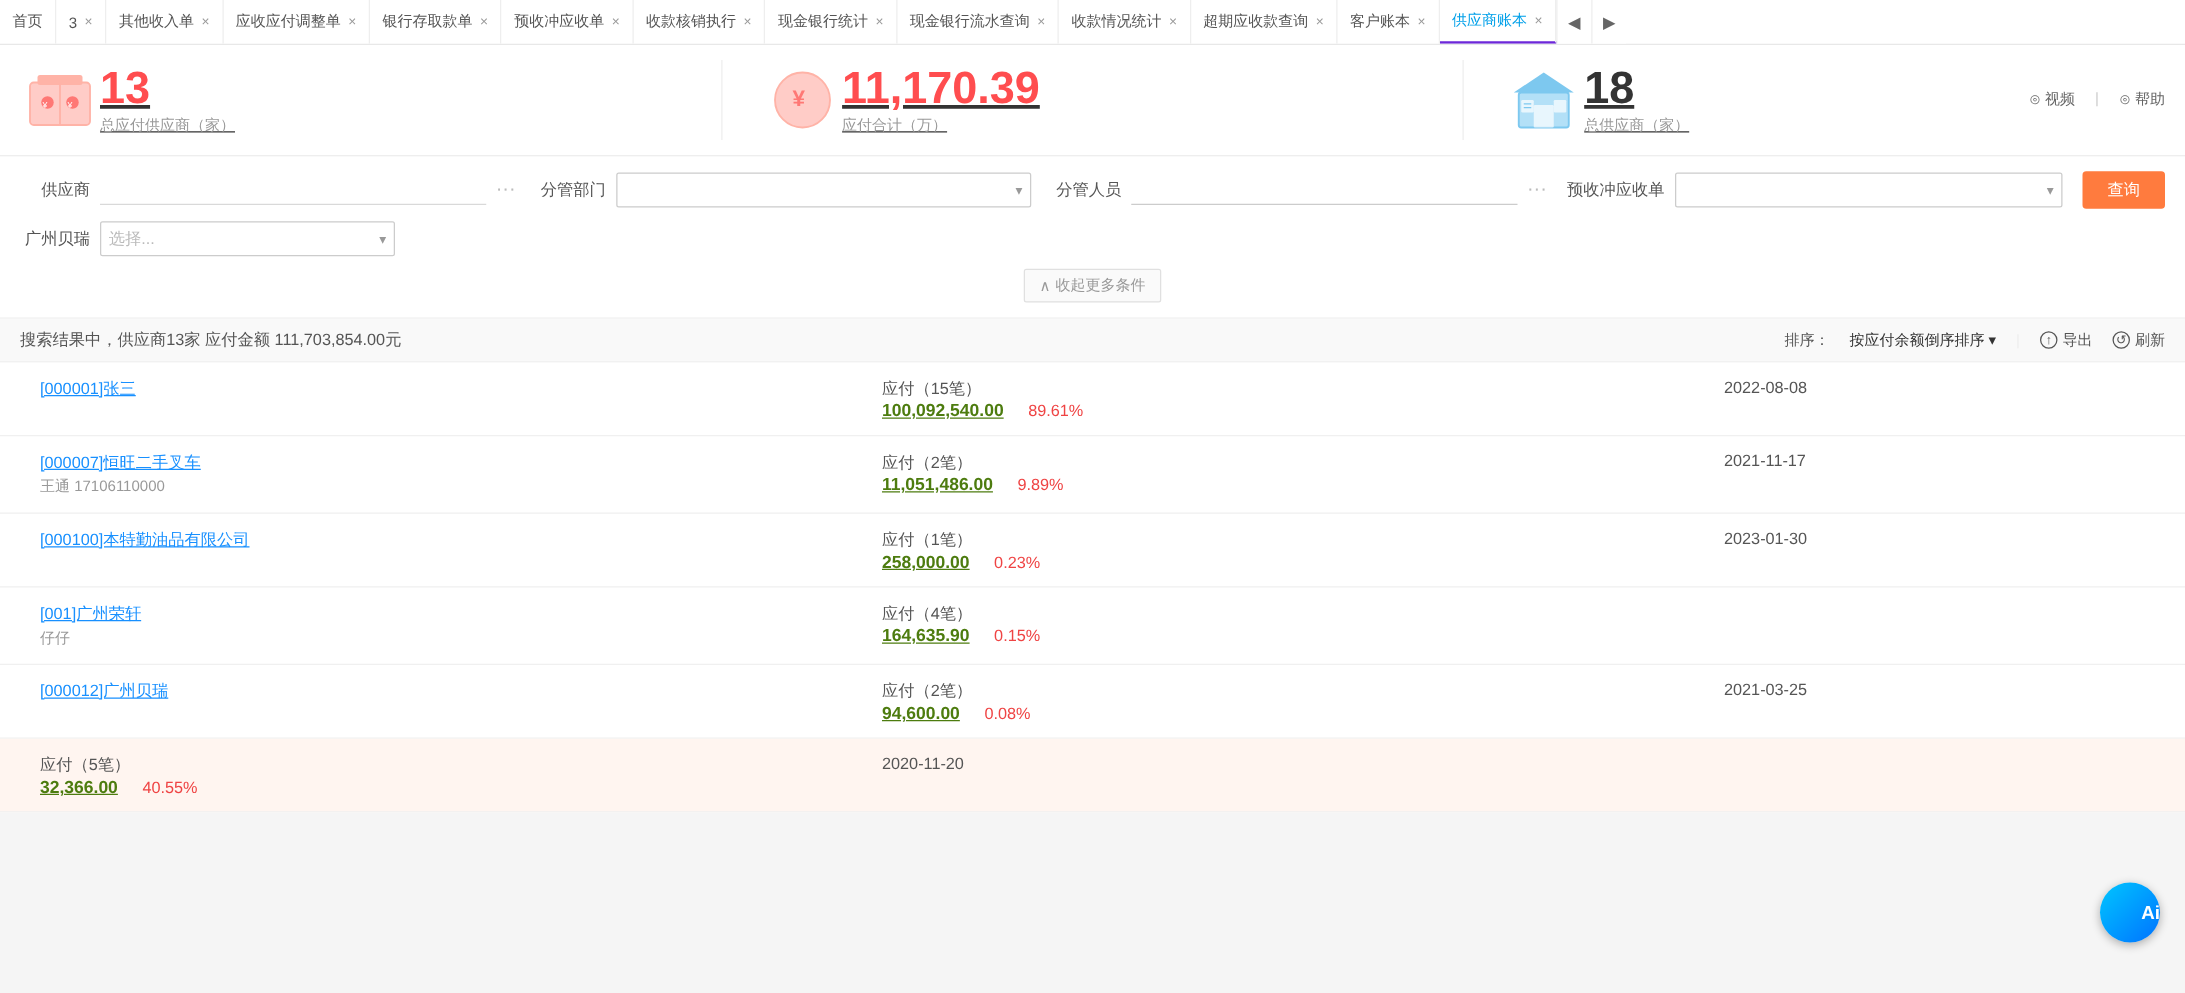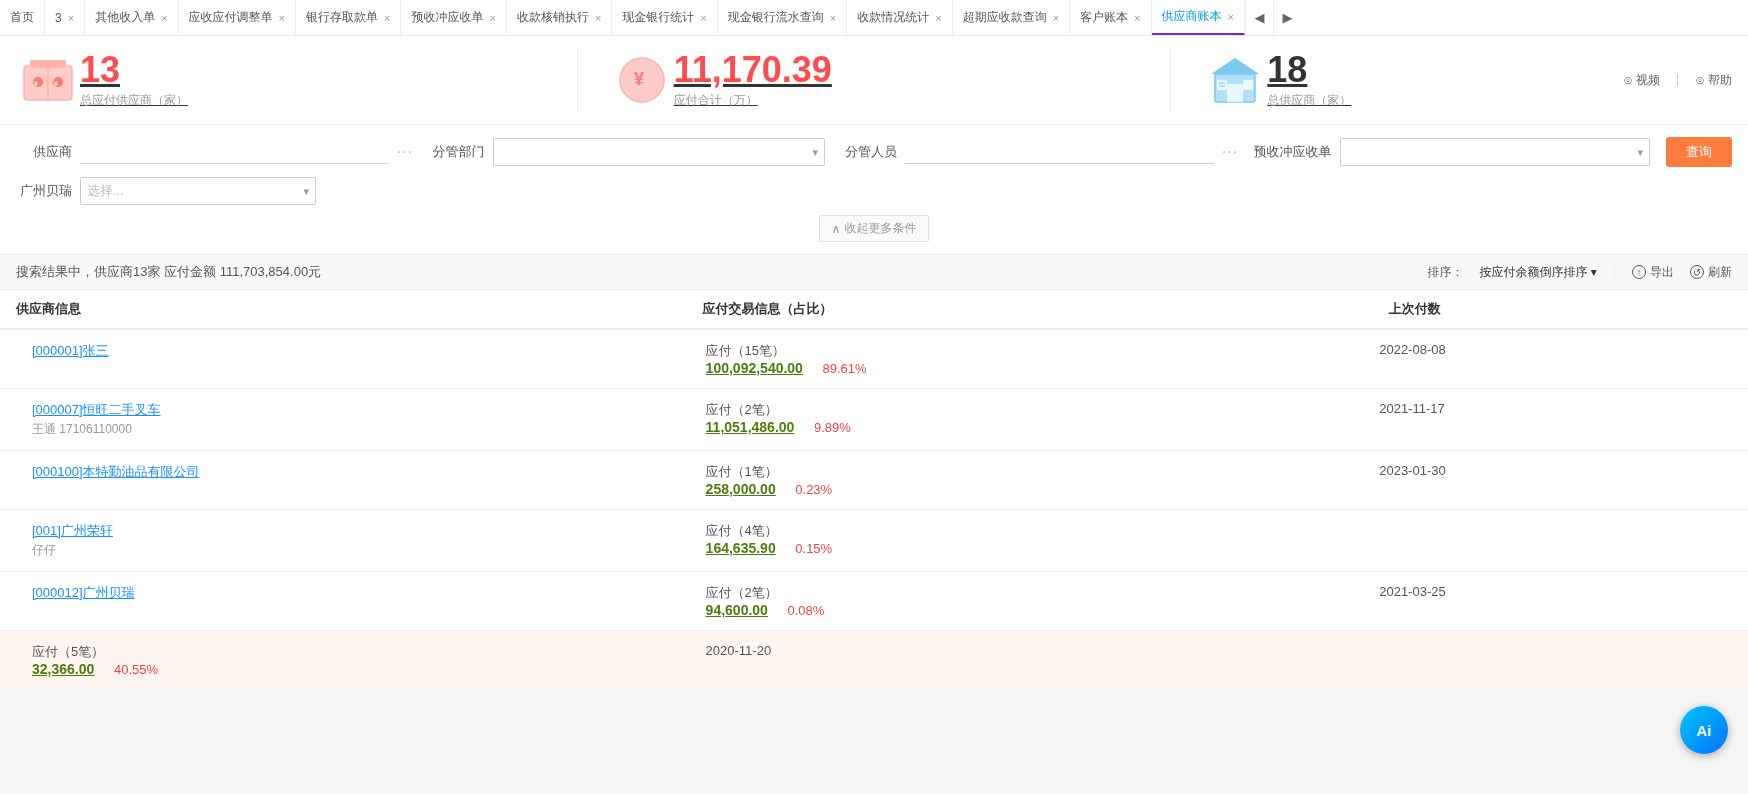--- a/index.html
+++ b/index.html
@@ -229,25 +229,20 @@
       <span>导出</span>
     </div>
     <div class="action-btn">
       <span class="icon-circle">↺</span>
       <span>刷新</span>
     </div>
   </div>
 </div>
 
 <div class="table-container">
-  <div class="table-header">
-    <span>供应商信息</span>
-    <span>应付交易信息（占比）</span>
-    <span>上次付数</span>
-  </div>
   <div class="scrollbar-area" id="table-body">
   <div class="table-row">
     <div>
       <div>
         <a class="supplier-link">[000001]张三</a>
       </div>
 
     </div>
     <div>
       <div class="trans-label">应付（15笔）</div>
@@ -328,15 +323,15 @@
       <div>
         <a class="trans-amount">32,366.00</a>
         <span class="trans-percent">40.55%</span>
       </div>
     </div>
     <div class="last-date">2020-11-20</div>
   </div>
     </div>
 </div>
 
-<div style="position:fixed; bottom:40px; right:20px; width:48px; height:48px; background: linear-gradient(135deg, #00c6ff, #0072ff); border-radius: 50%; display:flex; align-items:center; justify-content:center; color:white; font-weight:bold; font-size:15px; cursor:pointer; box-shadow: 0 2px 8px rgba(0,0,0,0.3);">
+<div style="position:fixed; bottom:40px; right:20px; width:48px; height:48px; background: linear-gradient(135deg, #00c6ff, #0072ff); border-radius: 50%; display:flex; align-items:center; justify-content:flex-end; color:white; font-weight:bold; font-size:15px; cursor:pointer; box-shadow: 0 2px 8px rgba(0,0,0,0.3);">
   <span>Ai</span>
 </div>
 
 </body></html>

